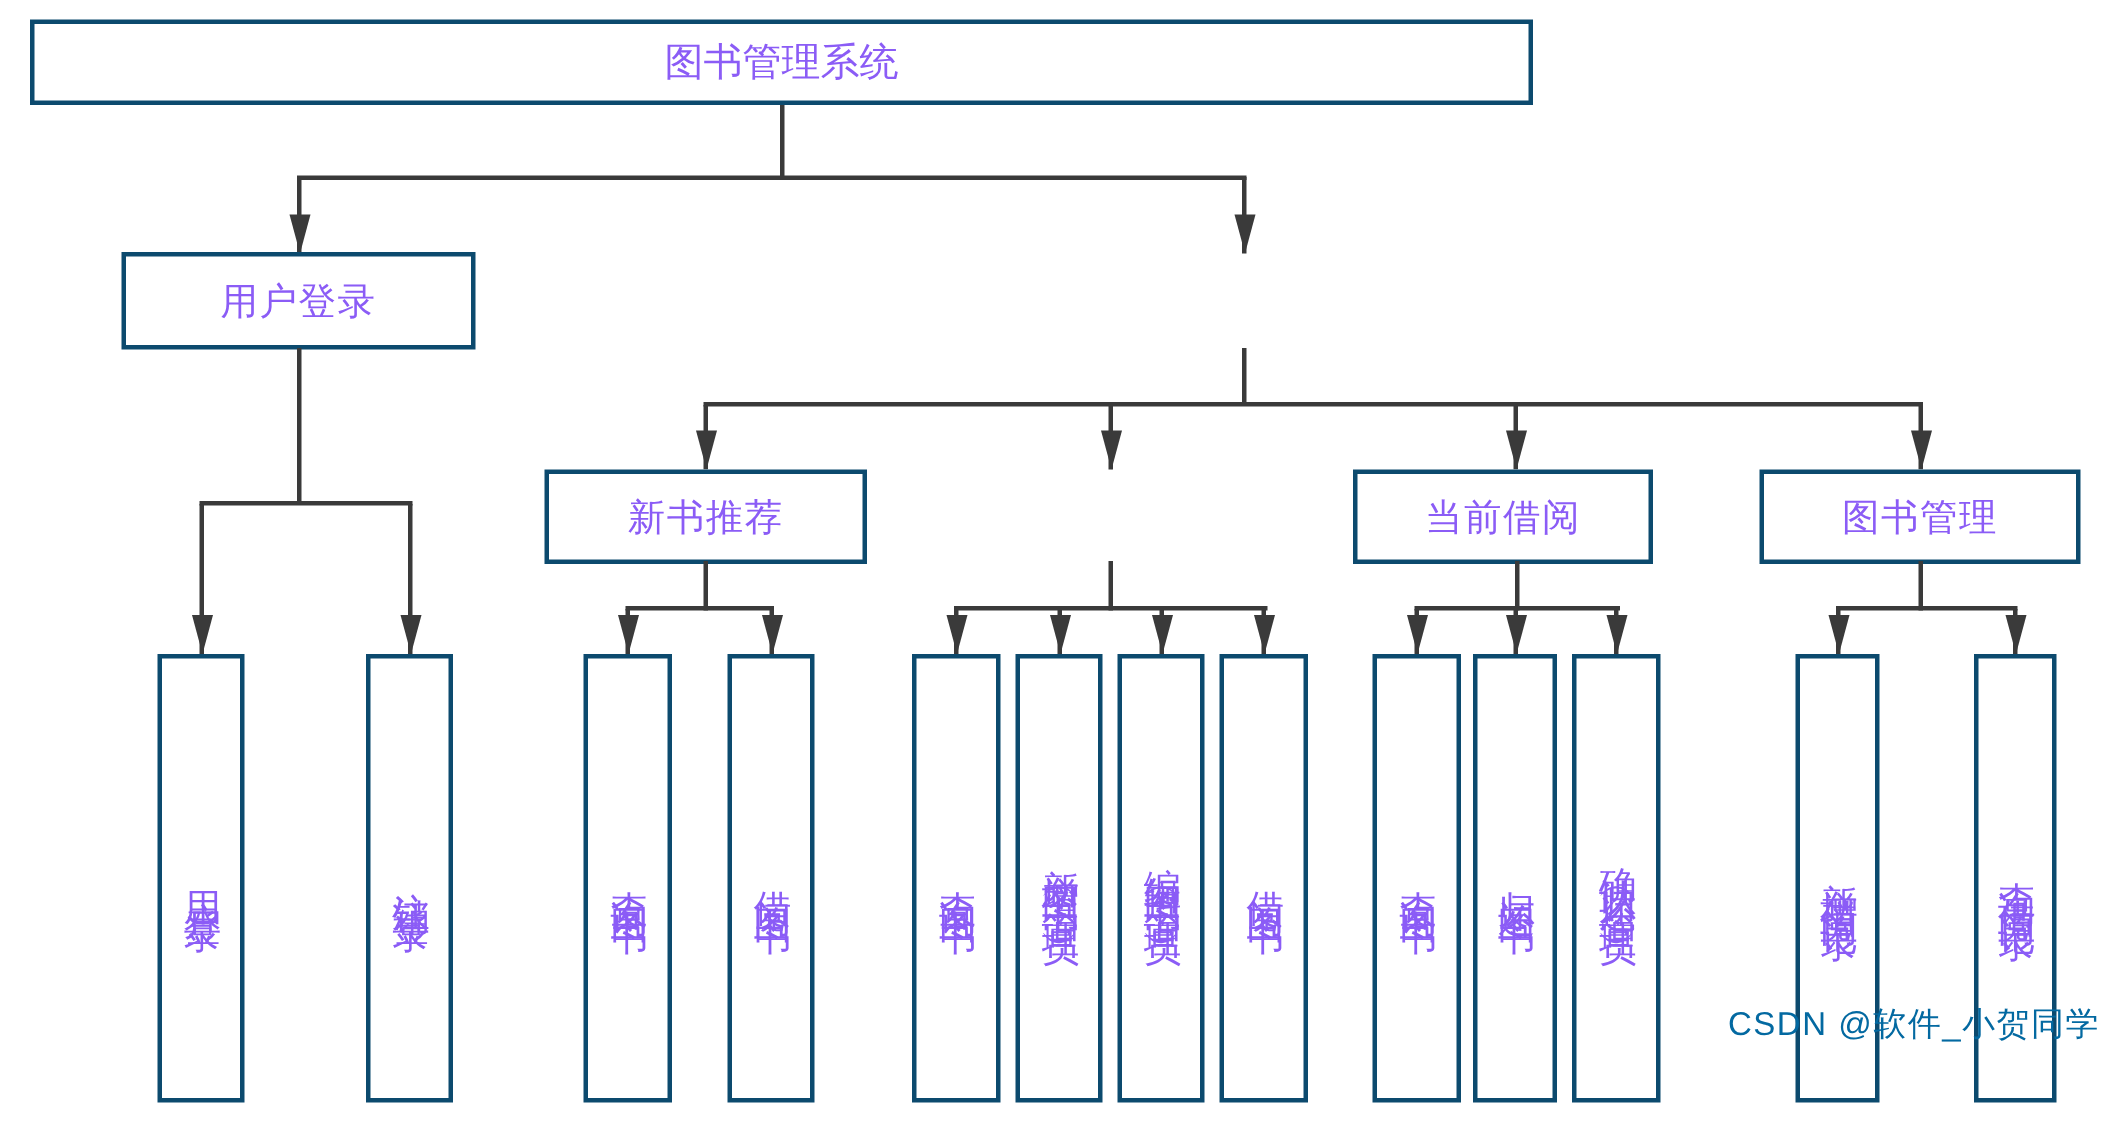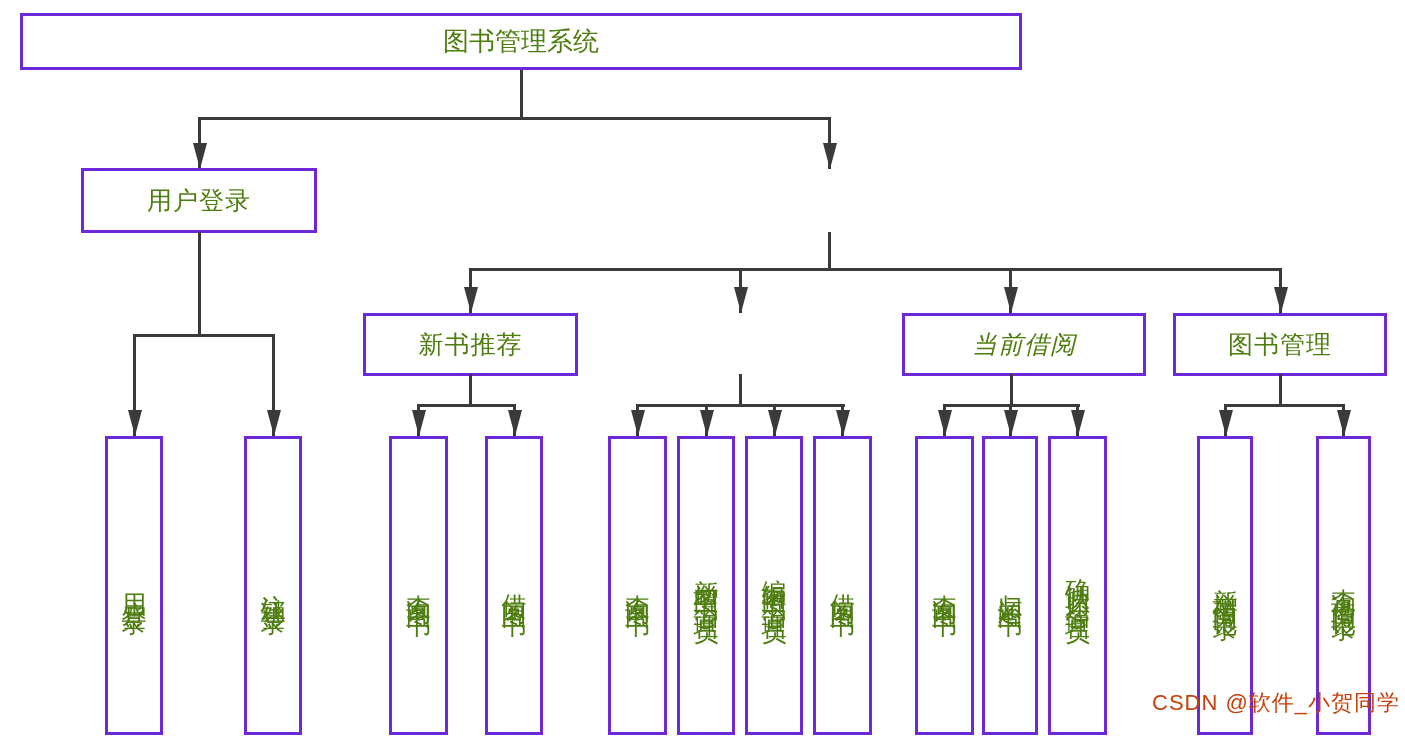--- a/index.html
+++ b/index.html
@@ -7,26 +7,26 @@
     position:relative;
     width:1405px;height:747px;
     background:#ffffff;
     font-family:"Liberation Sans","DejaVu Sans",sans-serif;
     overflow:hidden;
   }
   
   .node{
     position:absolute;
     box-sizing:border-box;
-    border:3px solid #6d28d9;
+    border:3px solid #0c4a6e;
     background:#ffffff;
     display:flex;
     align-items:center;
     justify-content:center;
-    color:#4d7c0f;
+    color:#8b5cf6;
     text-align:center;
   }
   .hnode{font-size:25px;letter-spacing:1px;}
   .root{font-size:26px;}
   .leaf{
     font-size:25px;
     writing-mode:vertical-rl;
     text-orientation:mixed;
     letter-spacing:6px;
     line-height:1;
@@ -39,23 +39,23 @@
     position:absolute;
     bottom:0;left:50%;margin-left:-7px;
     width:0;height:0;
     border-left:7px solid transparent;
     border-right:7px solid transparent;
     border-top:26px solid #3a3a3a;
   }
   
   .watermark{
     position:absolute;
-    left:1152px;top:688px;
+    left:1152px;top:668px;
     font-size:22px;
-    color:#c2410c;
+    color:#0369a1;
     letter-spacing:1px;
     white-space:nowrap;
   }
 </style>
 </head>
 <body>
 
 <div id="canvas">
 
   <div class="node root" style="left:20px;top:13px;width:1002px;height:57px;">图书管理系统</div>
@@ -73,21 +73,21 @@
   <div class="arrow" style="left:739px;top:270px;height:43px;"></div>
   <div class="arrow" style="left:1009px;top:270px;height:43px;"></div>
   <div class="arrow" style="left:1279px;top:270px;height:43px;"></div>
 
   <div class="ln" style="left:198px;top:232px;width:3px;height:104px;"></div>
   <div class="ln" style="left:133px;top:334px;width:142px;height:3px;"></div>
   <div class="arrow" style="left:133px;top:336px;height:100px;"></div>
   <div class="arrow" style="left:272px;top:336px;height:100px;"></div>
 
   <div class="node hnode" style="left:363px;top:313px;width:215px;height:63px;">新书推荐</div>
-  <div class="node hnode" style="left:902px;top:313px;width:244px;height:63px;font-style:italic;">当前借阅</div>
+  <div class="node hnode" style="left:902px;top:313px;width:200px;height:63px;">当前借阅</div>
   <div class="node hnode" style="left:1173px;top:313px;width:214px;height:63px;">图书管理</div>
 
   <div class="ln" style="left:469px;top:374px;width:3px;height:33px;"></div>
   <div class="ln" style="left:417px;top:404px;width:99px;height:3px;"></div>
   <div class="arrow" style="left:417px;top:406px;height:30px;"></div>
   <div class="arrow" style="left:513px;top:406px;height:30px;"></div>
 
   <div class="ln" style="left:739px;top:374px;width:3px;height:33px;"></div>
   <div class="ln" style="left:636px;top:404px;width:209px;height:3px;"></div>
   <div class="arrow" style="left:636px;top:406px;height:30px;"></div>

